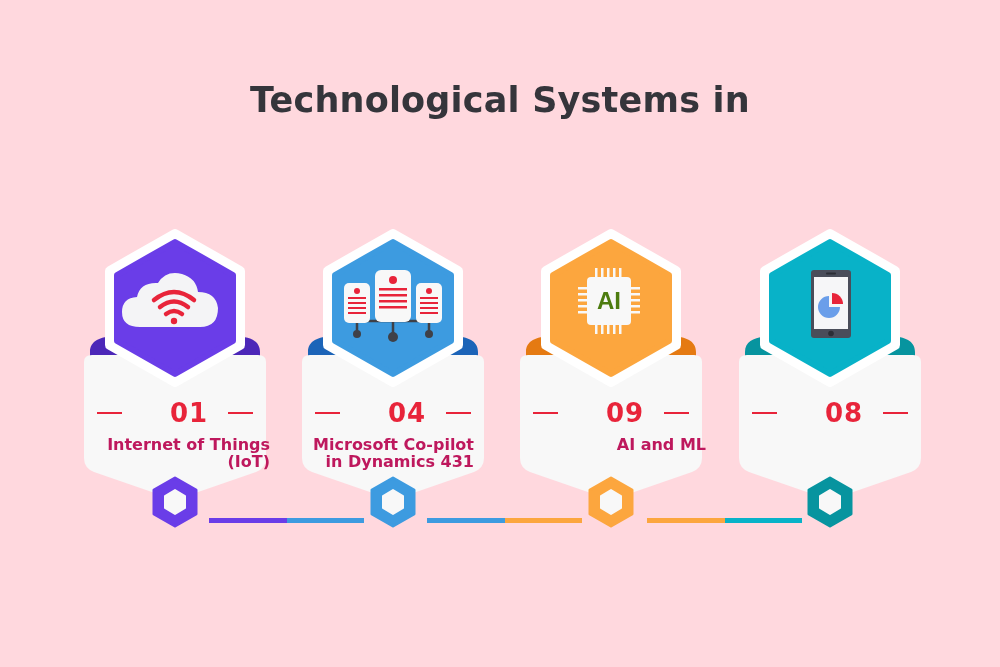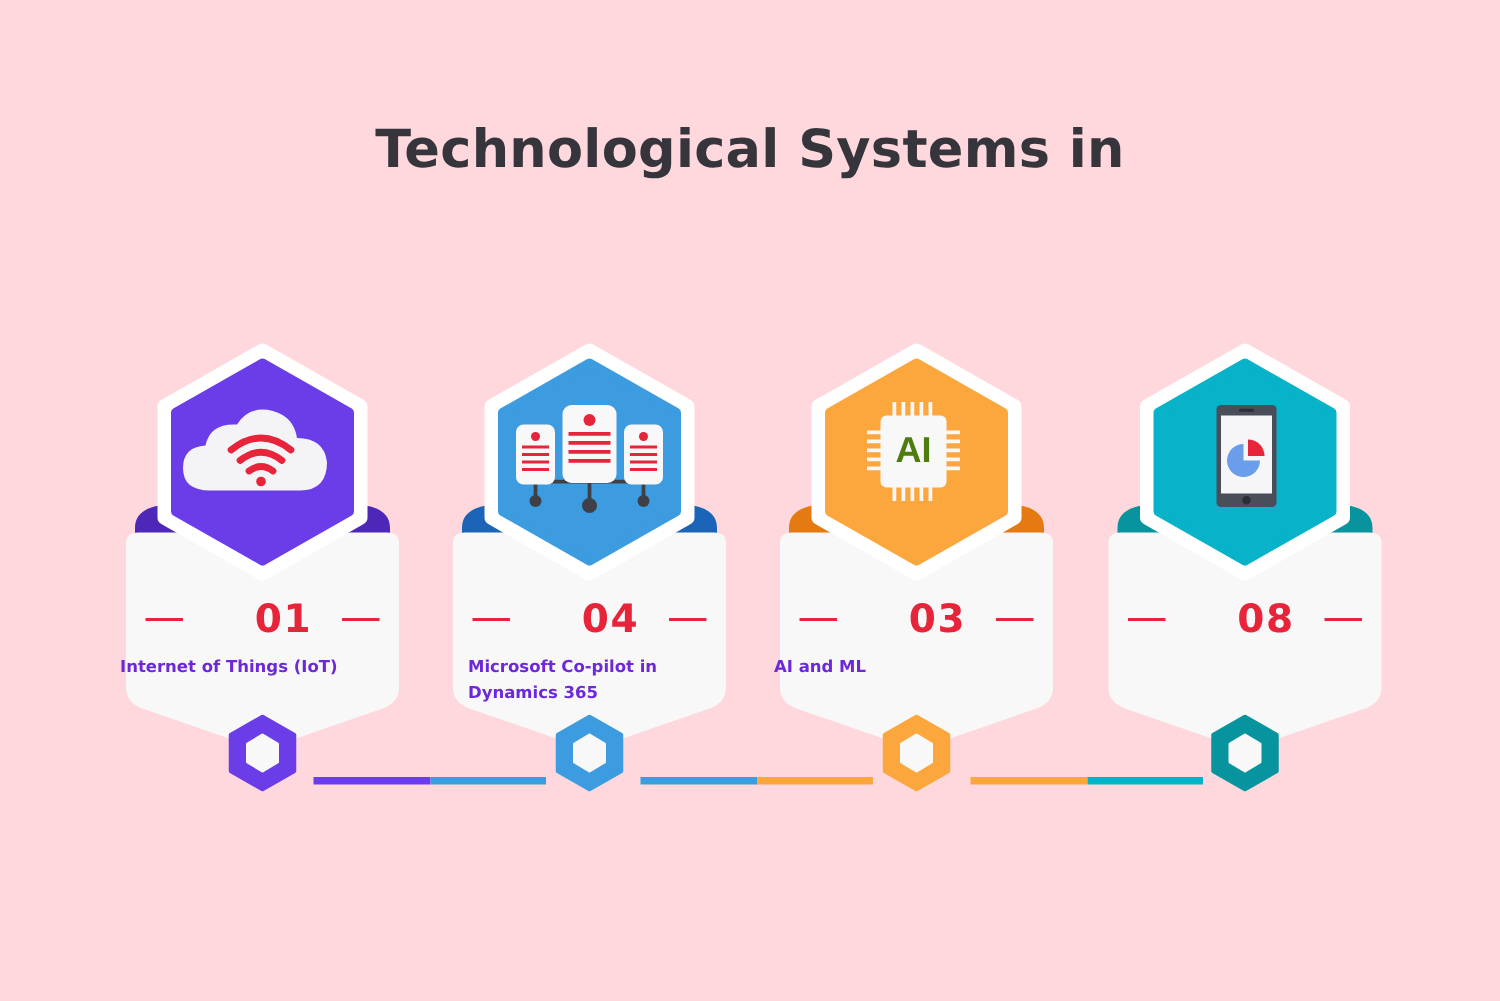--- a/index.html
+++ b/index.html
@@ -20,22 +20,22 @@
   .step { position: absolute; top: 230px; width: 210px; height: 300px; }
   .step svg.card { position: absolute; left: 0; top: 0; }
   .num-row {
     position: absolute; left: 0; top: 398px; width: 210px;
     display: flex; justify-content: center; align-items: center; gap: 20px;
   }
   .dash { width: 25px; height: 2px; background: #E8243A; display: block; }
   .num { color: #E8243A; font-weight: bold; font-size: 26px; line-height: 30px; letter-spacing: 1px; margin-left: 28px; }
   .label {
     position: absolute; left: 10px; top: 436px; width: 190px;
-    text-align: left; color: #6d28d9;
-    font-weight: bold; font-size: 11px; line-height: 17px;
+    text-align: right; color: #be185d;
+    font-weight: bold; font-size: 16px; line-height: 17px;
   }
   .connector { position: absolute; top: 518px; height: 5px; }
 </style>
 </head>
 <body>
 
 <div class="title">
   <div>Technological Systems in</div>
 </div>
 
@@ -112,21 +112,21 @@
       <g>
         <polygon points="105,478 126,490 126,514 105,526 84,514 84,490" fill="#3D9BE0" stroke="#3D9BE0" stroke-width="3" stroke-linejoin="round"></polygon>
         <polygon points="105,490 115,496 115,508 105,514 95,508 95,496" fill="#F8F8F8" stroke="#F8F8F8" stroke-width="2" stroke-linejoin="round"></polygon>
       </g>
     </svg>
     <div class="num-row">
       <span class="dash"></span>
       <span class="num">04</span>
       <span class="dash"></span>
     </div>
-    <div class="label" style="padding:0 14px; box-sizing:border-box;">Microsoft Co-pilot in Dynamics 365</div>
+    <div class="label" style="padding:0 14px; box-sizing:border-box;">Microsoft Co-pilot in Dynamics 431</div>
   </div>
 
   <div class="step" style="left:506px; top:0;">
     <svg class="card" width="210" height="530" viewBox="0 0 210 530">
       <path d="M20 352 C 20 330, 60 335, 80 345 L 105 360 L 130 345 C 150 335, 190 330, 190 352 L 190 360 L 20 360 Z" fill="#E57A12"></path>
       <path d="M14 362 Q 14 355 22 355 L 188 355 Q 196 355 196 362 L 196 458 Q 196 468 186 472 L 105 500 L 24 472 Q 14 468 14 458 Z" fill="#F8F8F8"></path>
       <polygon points="105,234 170,271 170,345 105,382 40,345 40,271" fill="#FFFFFF" stroke="#FFFFFF" stroke-width="10" stroke-linejoin="round"></polygon>
       <polygon points="105,242 163,275 163,341 105,374 47,341 47,275" fill="#FCA63E" stroke="#FCA63E" stroke-width="6" stroke-linejoin="round"></polygon>
       <g>
 
@@ -157,21 +157,21 @@
         <rect x="81" y="277" width="44" height="48" rx="4" fill="#F8F8F8"></rect>
       </g>
       <g>
         <polygon points="105,478 126,490 126,514 105,526 84,514 84,490" fill="#FCA63E" stroke="#FCA63E" stroke-width="3" stroke-linejoin="round"></polygon>
         <polygon points="105,490 115,496 115,508 105,514 95,508 95,496" fill="#F8F8F8" stroke="#F8F8F8" stroke-width="2" stroke-linejoin="round"></polygon>
       </g>
     </svg>
     <div style="position:absolute; left:81px; top:287px; width:44px; text-align:center; font-family:'Liberation Sans', sans-serif; font-weight:bold; font-size:24px; line-height:28px; color:#4d7c0f;">AI</div>
     <div class="num-row">
       <span class="dash"></span>
-      <span class="num">03</span>
+      <span class="num">09</span>
       <span class="dash"></span>
     </div>
     <div class="label">AI and ML</div>
   </div>
 
   <div class="step" style="left:725px; top:0;">
     <svg class="card" width="210" height="530" viewBox="0 0 210 530">
       <path d="M20 352 C 20 330, 60 335, 80 345 L 105 360 L 130 345 C 150 335, 190 330, 190 352 L 190 360 L 20 360 Z" fill="#07949F"></path>
       <path d="M14 362 Q 14 355 22 355 L 188 355 Q 196 355 196 362 L 196 458 Q 196 468 186 472 L 105 500 L 24 472 Q 14 468 14 458 Z" fill="#F8F8F8"></path>
       <polygon points="105,234 170,271 170,345 105,382 40,345 40,271" fill="#FFFFFF" stroke="#FFFFFF" stroke-width="10" stroke-linejoin="round"></polygon>

